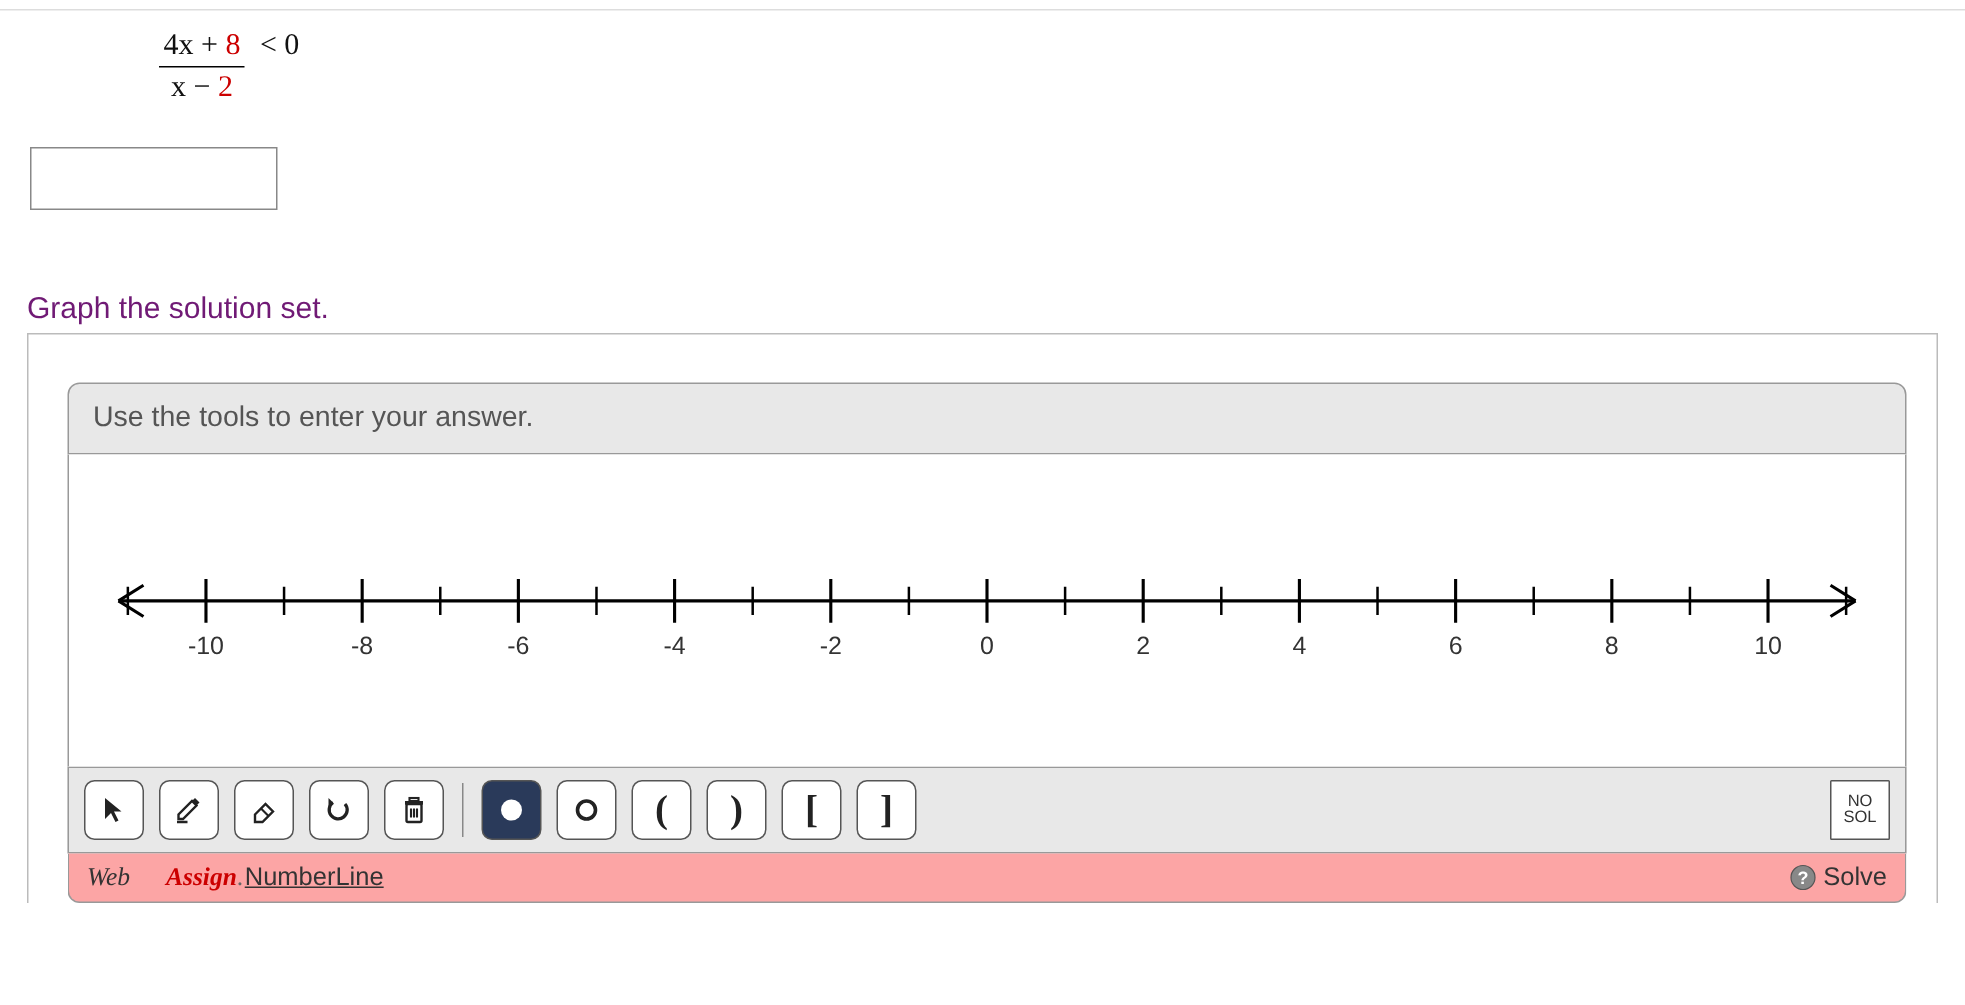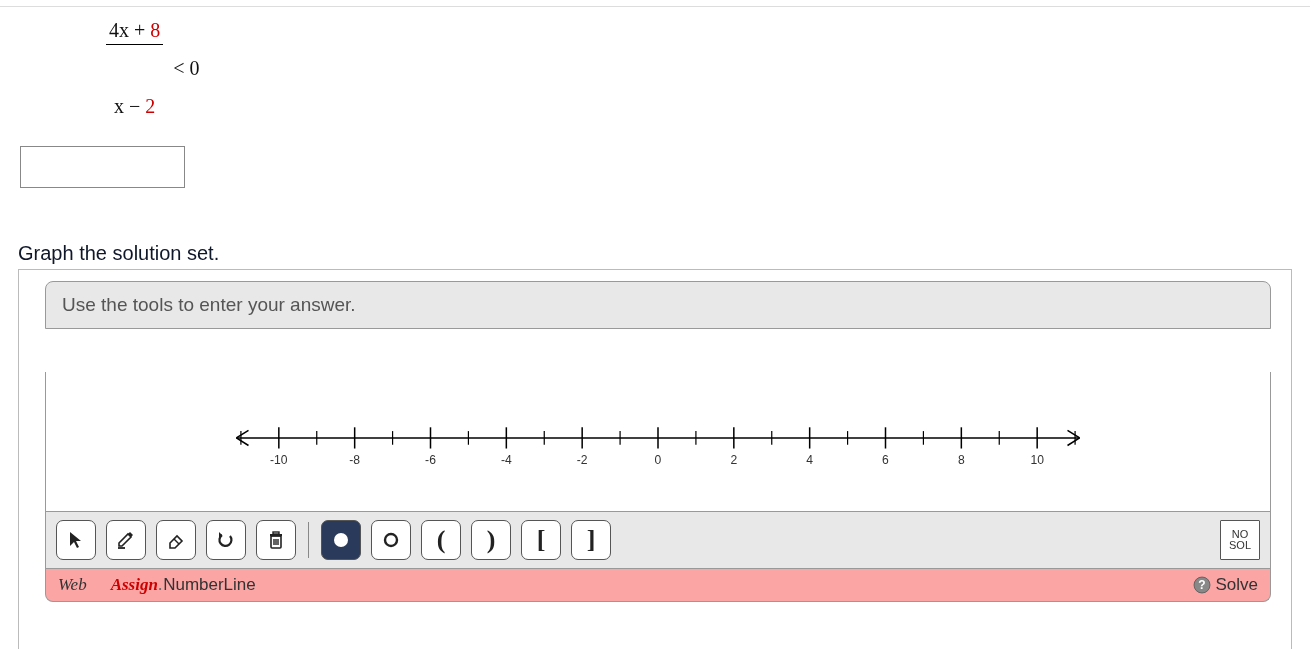--- a/index.html
+++ b/index.html
@@ -14,71 +14,70 @@
     overflow: hidden;
   }
   .hr-top {
     border-top: 1px solid #ddd;
     margin: 6px 0 0 0;
   }
   .content { padding: 12px 18px 0 18px; }
   .prompt { font-size: 20px; color: #444; margin: 10px 0 12px 0; }
   .math-row {
     display: flex;
-    align-items: center;
+    align-items: flex-start;
     margin-left: 88px;
     font-family: "Times New Roman", serif;
     font-size: 20px;
     color: #111;
   }
   .frac {
     display: inline-flex;
     flex-direction: column;
     align-items: center;
     line-height: 1.15;
   }
   .frac .num { border-bottom: 1.4px solid #000; padding: 0 3px 2px 3px; }
-  .frac .den { padding: 2px 3px 0 3px; margin-top: 48px; }
+  .frac .den { padding: 2px 3px 0 3px; }
   .rel { margin-left: 10px; }
   .red { color: #c00; }
   .answer-box {
     display: inline-block;
     width: 165px;
     height: 42px;
     border: 1px solid #888;
     margin: 28px 0 0 2px;
     background: #fff;
   }
-  .graph-prompt { font-size: 20px; color: #0f172a; margin: 50px 0 4px 0; }
+  .graph-prompt { font-size: 20px; color: #701a75; margin: 50px 0 4px 0; }
   .graph-panel-outer {
     border-top: 1px solid #bbb;
     border-left: 1px solid #bbb;
     border-right: 1px solid #bbb;
     border-bottom: none;
-    padding: 11px 20px 0 26px;
+    padding: 32px 20px 0 26px;
     background: #fff;
     height: 380px;
   }
   .tool-instruction {
     background: #e8e8e8;
     border: 1px solid #999;
     border-top-left-radius: 8px;
     border-top-right-radius: 8px;
     padding: 12px 16px;
     font-size: 19px;
     color: #555;
   }
   .numline-area {
     border-left: 1px solid #999;
     border-right: 1px solid #999;
     background: #fff;
     padding: 28px 8px 20px 8px;
     position: relative;
-    height: 139px;
-    margin-top: 43px;
+    height: 208px;
   }
   .numline-svg { width: 100%; height: 100%; display: block; }
   .toolbar {
     background: #e8e8e8;
     border: 1px solid #999;
     border-top: 1px solid #999;
     display: flex;
     align-items: center;
     padding: 8px 10px;
     gap: 10px;
@@ -125,21 +124,21 @@
     border-bottom-left-radius: 8px;
     border-bottom-right-radius: 8px;
     display: flex;
     align-items: center;
     padding: 6px 12px;
     font-size: 17px;
   }
   .brand-web { color: #333; font-style: italic; font-family: "Times New Roman", serif;}
   .brand-assign { color: #c00; font-weight: bold; font-style: italic; font-family: "Times New Roman", serif; margin-left: 24px;}
   .brand-dot { color: #666; font-family: "Times New Roman", serif;}
-  .brand-nl { color: #333; font-family: Arial, sans-serif; font-weight: 500; margin-left: 1px; }
+  .brand-nl { color: #333; font-family: Arial, sans-serif; font-weight: 500; margin-left: 1px; text-decoration: underline; }
   .help-link {
     margin-left: auto;
     display: flex;
     align-items: center;
     gap: 4px;
     color: #333;
     cursor: pointer;
     font-family: Arial, sans-serif;
   }
   .help-icon {

